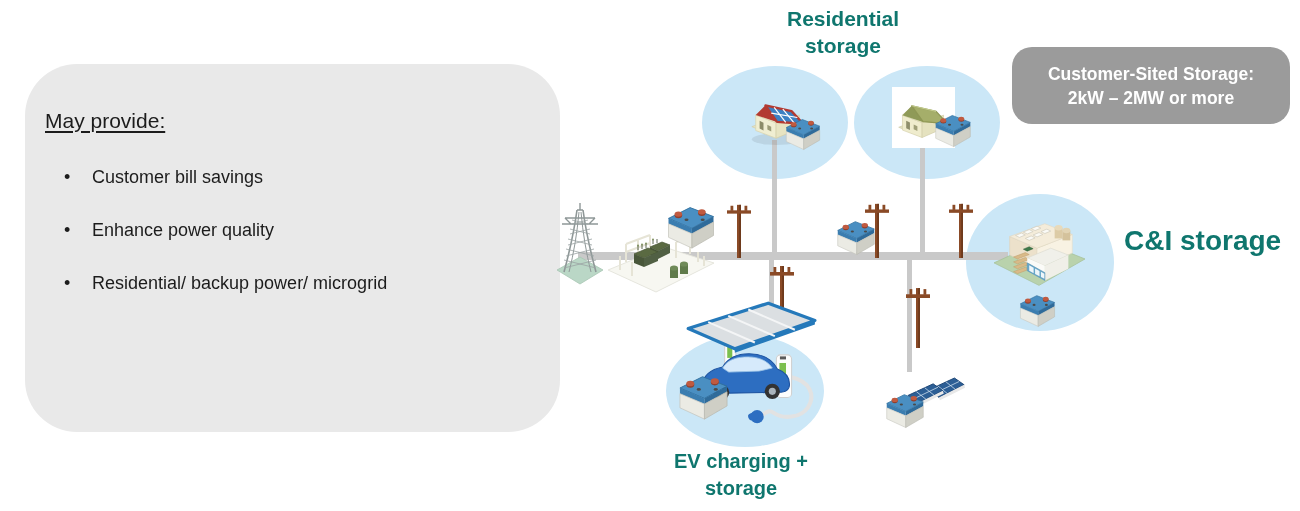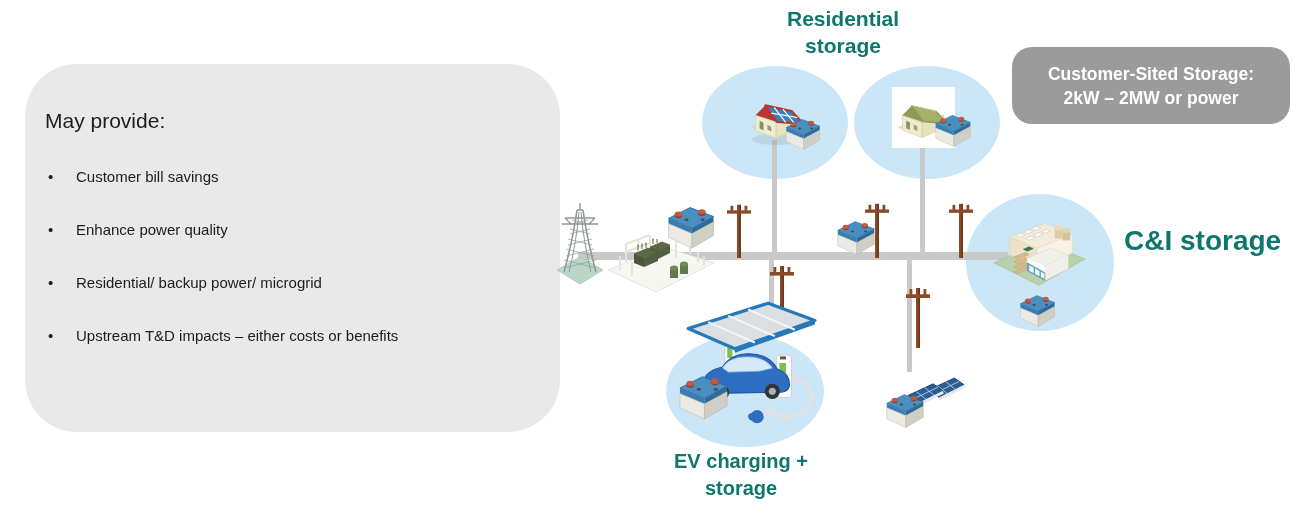--- a/index.html
+++ b/index.html
@@ -11,23 +11,23 @@
   }
   .stage{position:absolute;inset:0;}
 
   
   .panel{
     position:absolute;left:25px;top:64px;width:535px;height:368px;
     background:var(--panel-bg,#e9e9e9);border-radius:52px;z-index:1;
   }
   .panel-heading{
     margin:44px 0 30px 20px;font-size:21px;line-height:26px;
-    text-underline-offset:3px;
-  }
-  ul.bullets{list-style:none;margin:0;padding:0 0 0 20px;font-size:15px;}
+    text-decoration:underline;text-underline-offset:3px;
+  }
+  ul.bullets{list-style:none;margin:16px;padding:0 0 0 20px;font-size:18px;}
   ul.bullets li{
     position:relative;padding-left:31px;margin-bottom:27px;
     line-height:26px;max-width:382px;
   }
   ul.bullets li::before{content:"\2022";position:absolute;left:3px;top:0;}
 
   
   .label{position:absolute;font-weight:bold;color:#0f766e;z-index:6;}
   .label-residential{left:762px;top:5px;width:162px;font-size:21px;line-height:27px;text-align:center;}
   .label-ci{left:1124px;top:225px;font-size:28px;}
@@ -224,21 +224,20 @@
 </svg>
 
 <div class="stage">
 
   <div class="panel">
     <div class="panel-heading">May provide:</div>
     <ul class="bullets">
       <li><span>Customer bill savings</span></li>
       <li><span>Enhance power quality</span></li>
       <li><span>Residential/ backup power/ microgrid</span></li>
-      <li><span>Upstream T&amp;D impacts – either costs or benefits</span></li>
     </ul>
   </div>
 
   <div class="circle" style="left:702px;top:66px;width:146px;height:113px;"></div>
   <div class="circle" style="left:854px;top:66px;width:146px;height:113px;"></div>
   <div class="circle" style="left:966px;top:194px;width:148px;height:137px;"></div>
   <div class="circle" style="left:666px;top:335px;width:158px;height:112px;"></div>
 
   <div class="hline" style="left:578px;top:252px;width:430px;height:8px;"></div>
   <div class="vline" style="left:772px;top:140px;width:5px;height:114px;"></div>
@@ -311,21 +310,21 @@
   <svg class="icon top" viewBox="0 0 60 52" style="left:883px;top:391px;width:44px;height:38px;">
       <use href="#sym-battery"></use>
     </svg>
 
   <div class="label label-residential">
     <div>Residential</div>
     <div>storage</div>
   </div>
   <div class="badge">
     <div>Customer-Sited Storage:</div>
-    <div>2kW – 2MW or power</div>
+    <div>2kW – 2MW or more</div>
   </div>
   <div class="label label-ci">C&amp;I storage</div>
   <div class="label label-ev">
     <div>EV charging +</div>
     <div>storage</div>
   </div>
 
 </div>
 
 </body></html>

